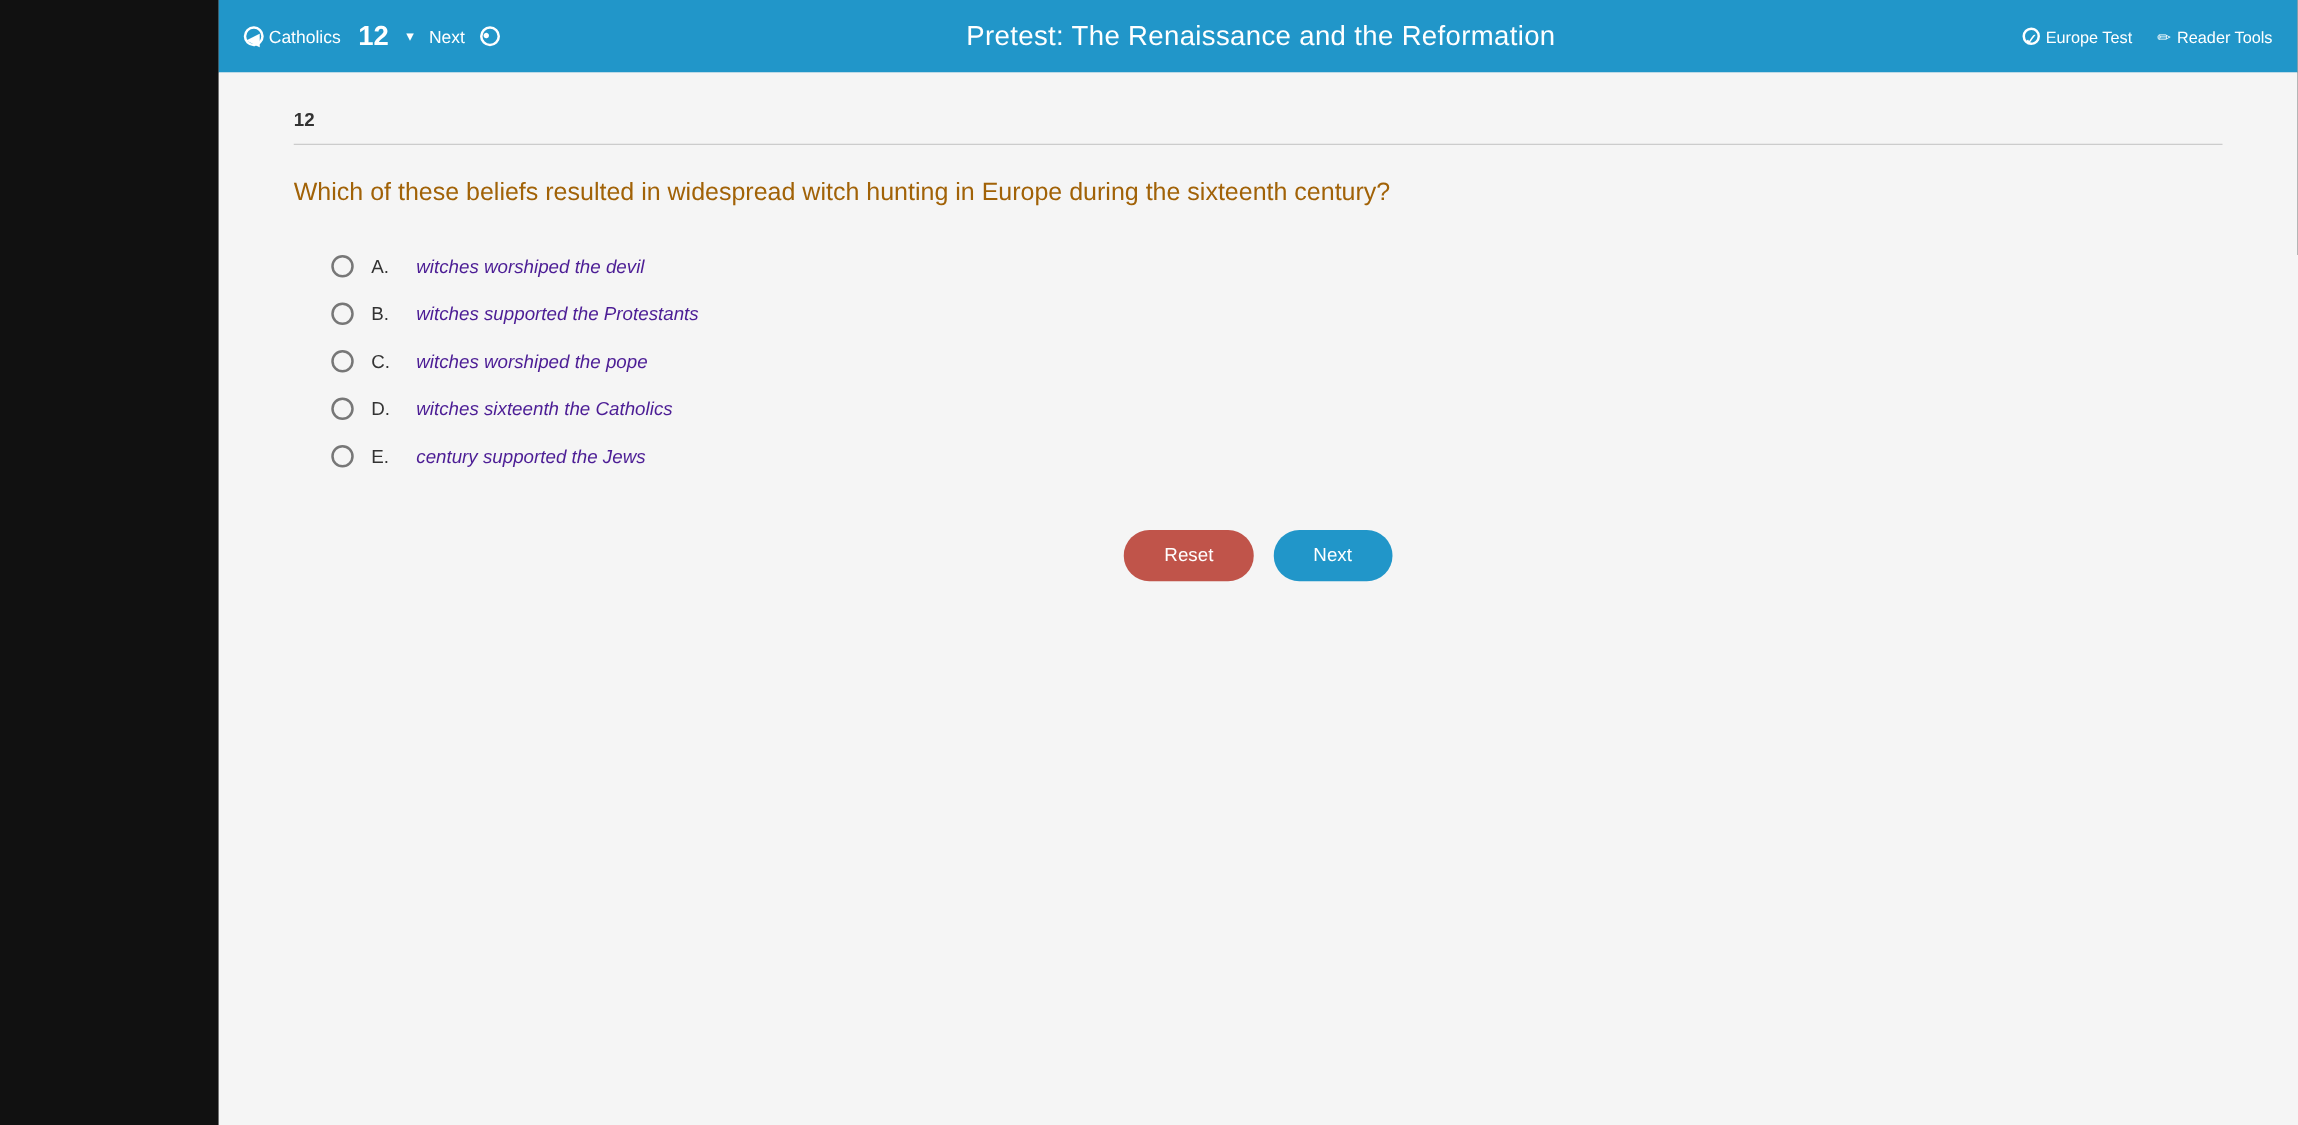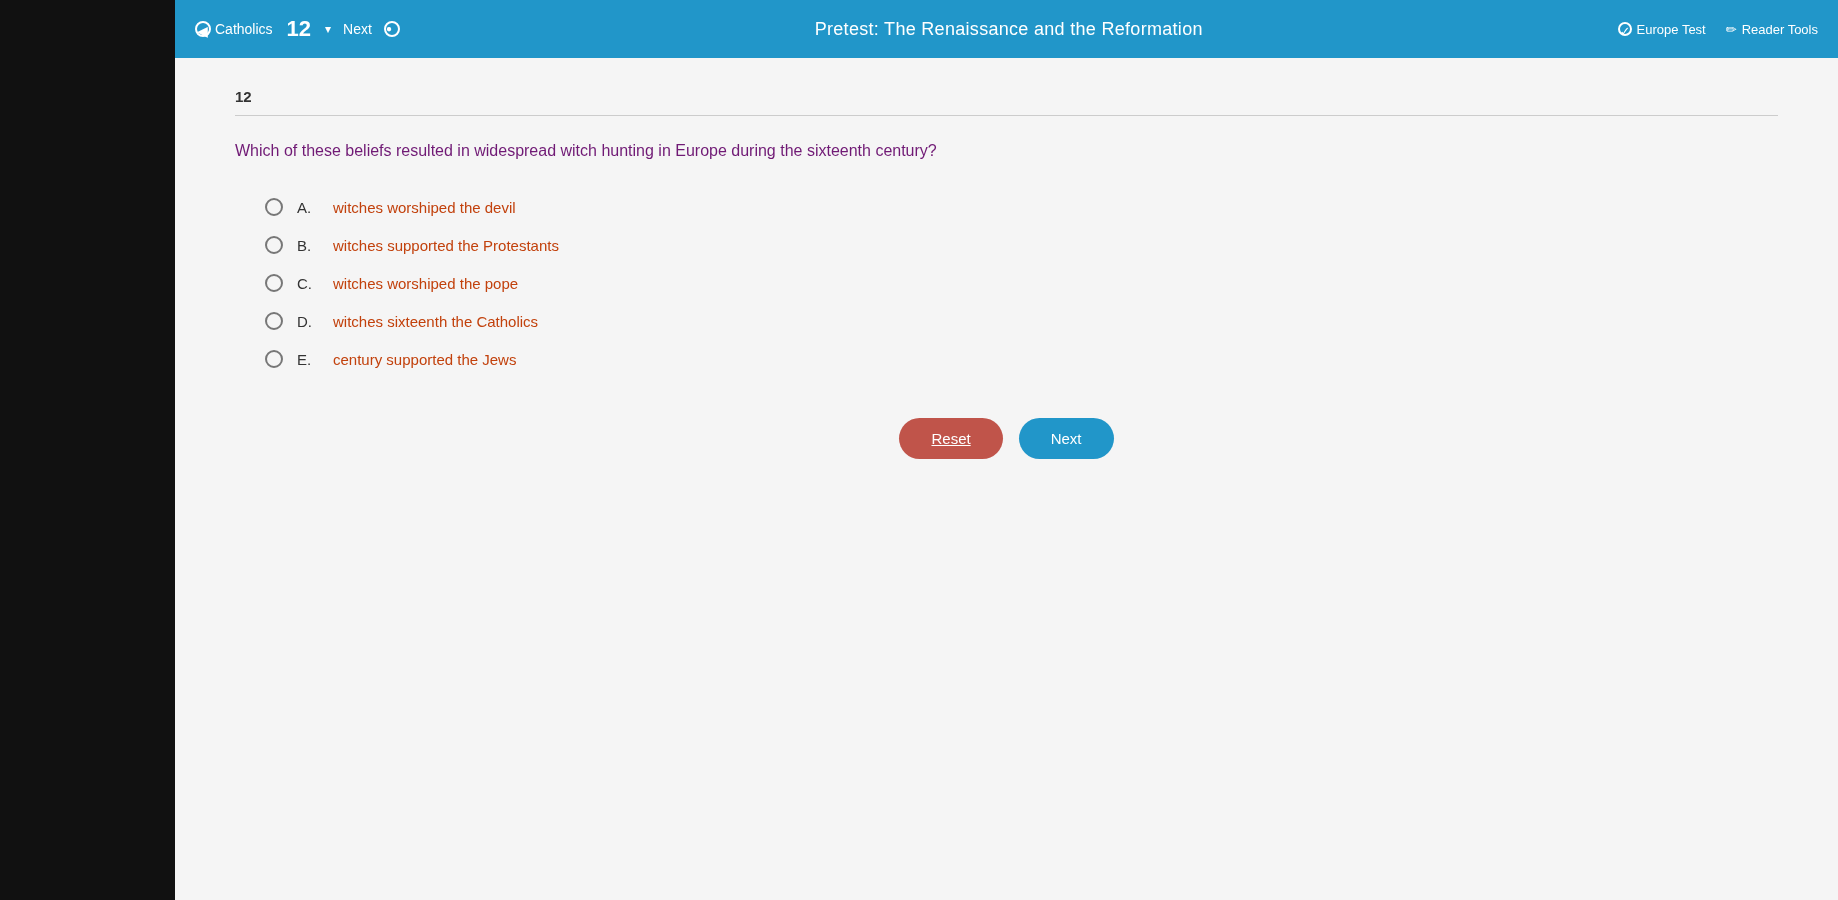--- a/index.html
+++ b/index.html
@@ -75,21 +75,21 @@
       margin: 0 6px;
     }
 
     .nav-dropdown-icon {
       font-size: 12px;
     }
 
     .nav-title {
       flex: 1;
       text-align: center;
-      font-size: 18px;
+      font-size: 22px;
       font-weight: 500;
       letter-spacing: 0.3px;
     }
 
     .nav-right {
       display: flex;
       align-items: center;
       gap: 20px;
     }
 
@@ -125,22 +125,22 @@
       border-bottom: 1px solid #ccc;
     }
 
     .question-instruction {
       font-size: 14px;
       color: #333;
       margin-bottom: 20px;
     }
 
     .question-text {
-      font-size: 16px;
-      color: #701a75;
+      font-size: 20px;
+      color: #a16207;
       margin-bottom: 35px;
       font-weight: 500;
       line-height: 1.5;
       margin-top: 23px;
     }
 
     .options-list {
       list-style: none;
       display: flex;
       flex-direction: column;
@@ -168,42 +168,42 @@
 
     .option-label-letter {
       font-size: 15px;
       color: #333;
       font-weight: 500;
       min-width: 22px;
     }
 
     .option-text {
       font-size: 15px;
-      color: #c2410c;
+      color: #4c1d95;
+      font-style: italic;
     }
 
     
     .bottom-actions {
       display: flex;
       justify-content: center;
       gap: 16px;
       margin-top: 50px;
       padding-bottom: 40px;
     }
 
     .btn-reset {
       background-color: #c0544a;
       color: white;
       border: none;
       border-radius: 25px;
       padding: 12px 32px;
       font-size: 15px;
       cursor: pointer;
       font-weight: 500;
-      text-decoration: underline;
     }
 
     .btn-next {
       background-color: #2196c9;
       color: white;
       border: none;
       border-radius: 25px;
       padding: 12px 32px;
       font-size: 15px;
       cursor: pointer;

